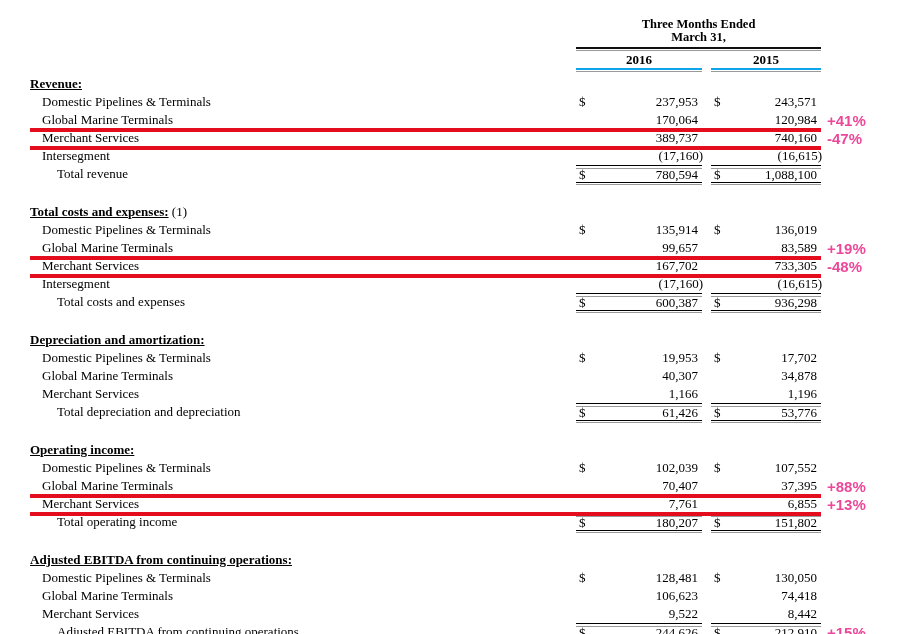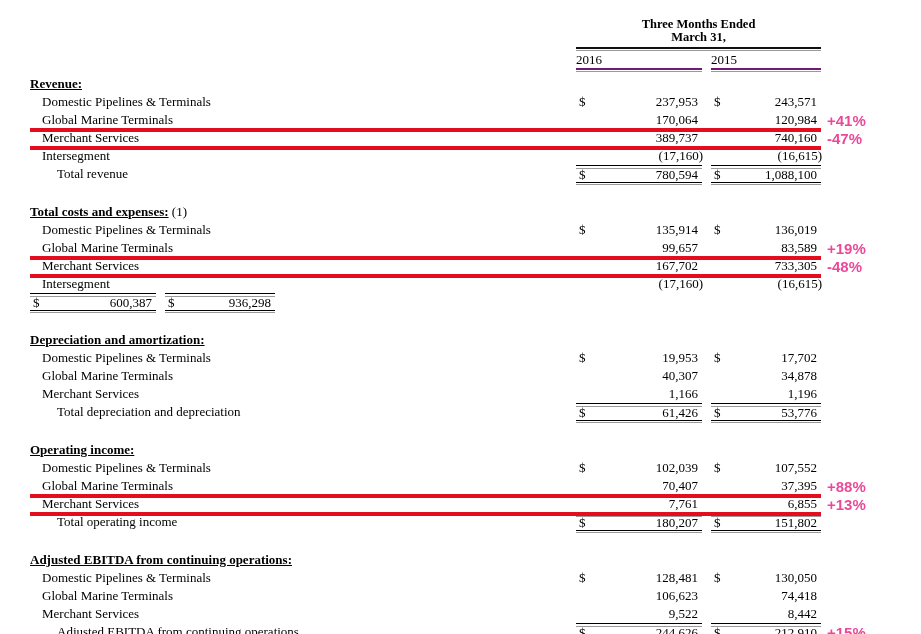--- a/index.html
+++ b/index.html
@@ -74,23 +74,23 @@
     text-align:center; font-weight:bold; font-size:12.5px; line-height:13px;
     padding:1px 0 3px 0;
     border-bottom:2px solid #101010;
     position:relative;
   }
   .period::after{
     content:""; position:absolute; left:0; right:0; bottom:-4px; height:1px;
     background:#9a9a9a;
   }
   .years{ display:flex; margin-top:2px; }
-  .year{ width:126px; box-sizing:border-box; font-weight:normal;
+  .year{ width:126px; box-sizing:border-box; text-align:center; font-weight:bold;
          line-height:17px; height:19px;
-         border-bottom:2px solid #701a75; position:relative; }
+         border-bottom:2px solid #0ea5e9; position:relative; }
   .year.y2{ width:110px; }
   .years .colgap{ border-bottom:none; }
   .year::after{
     content:""; position:absolute; left:0; right:0; bottom:-4px; height:1px;
     background:#9a9a9a;
   }
 </style>
 </head>
 <body>
 
@@ -246,20 +246,21 @@
         <div class="colgap"></div>
         <div class="money m2">
             <span class="val paren">(16,615)</span>
           </div>
       </div>
       <div class="annot"></div>
     </div>
 
     <div class="row total-row">
       <div class="row-main">
+        <div class="cell-label">Total costs and expenses</div>
         <div class="money m1">
             <span class="cur">$</span>
             <span class="val">600,387</span>
           </div>
         <div class="colgap"></div>
         <div class="money m2">
             <span class="cur">$</span>
             <span class="val">936,298</span>
           </div>
       </div>

